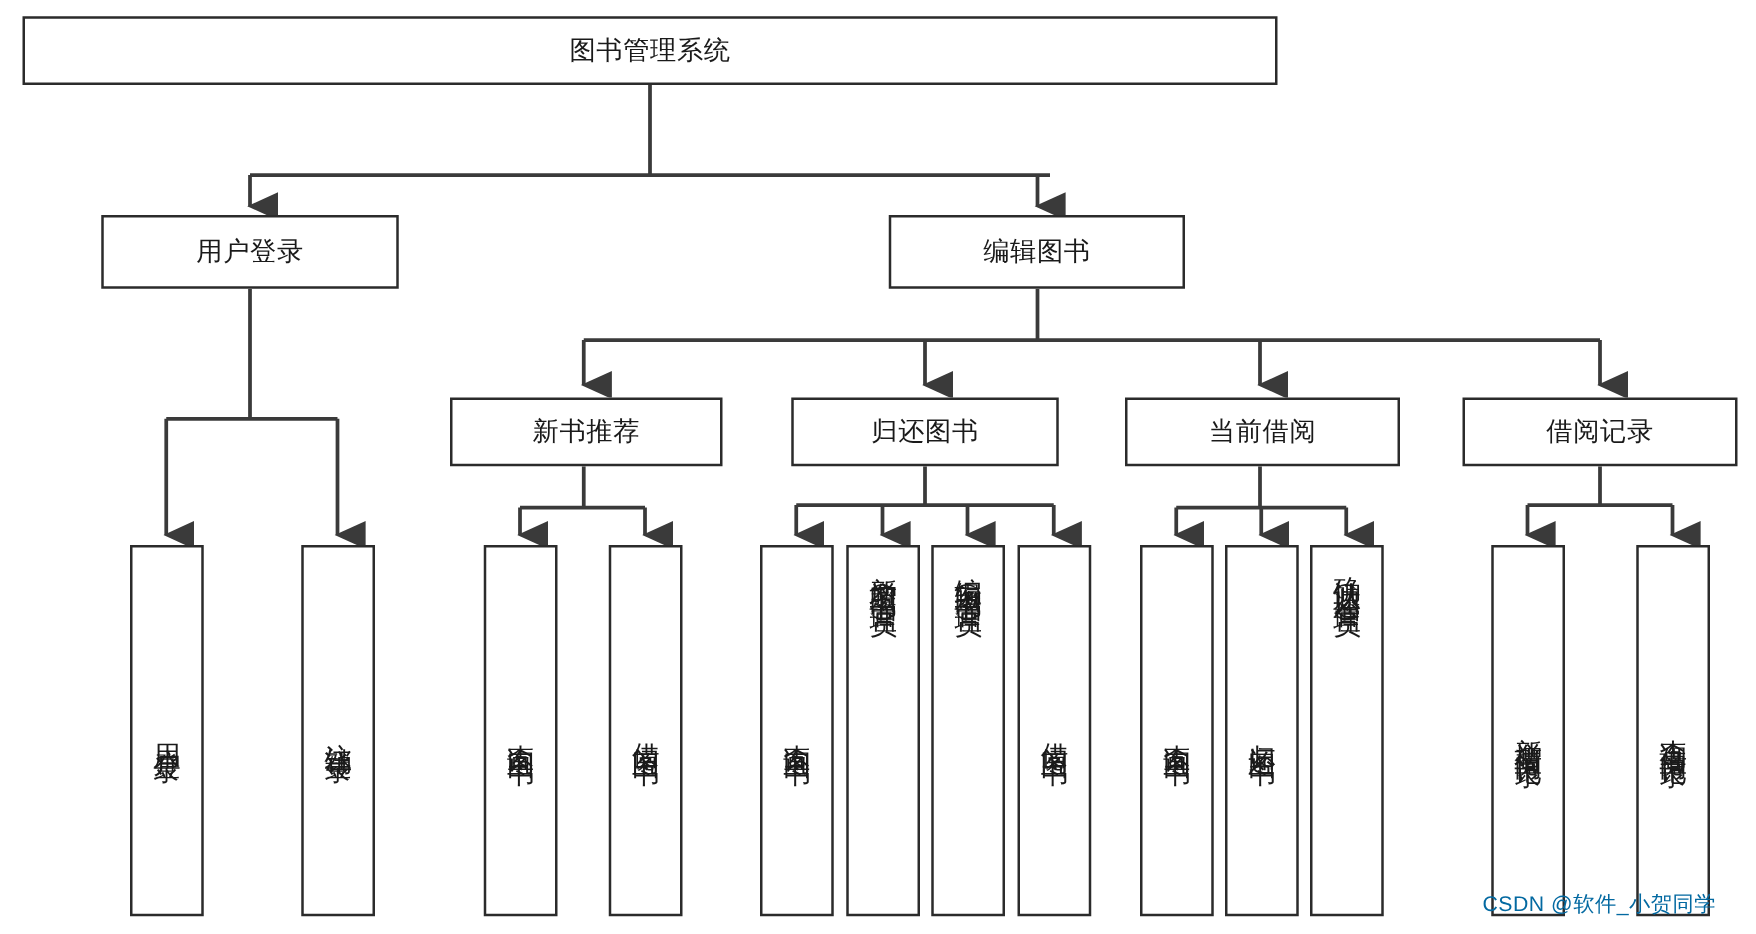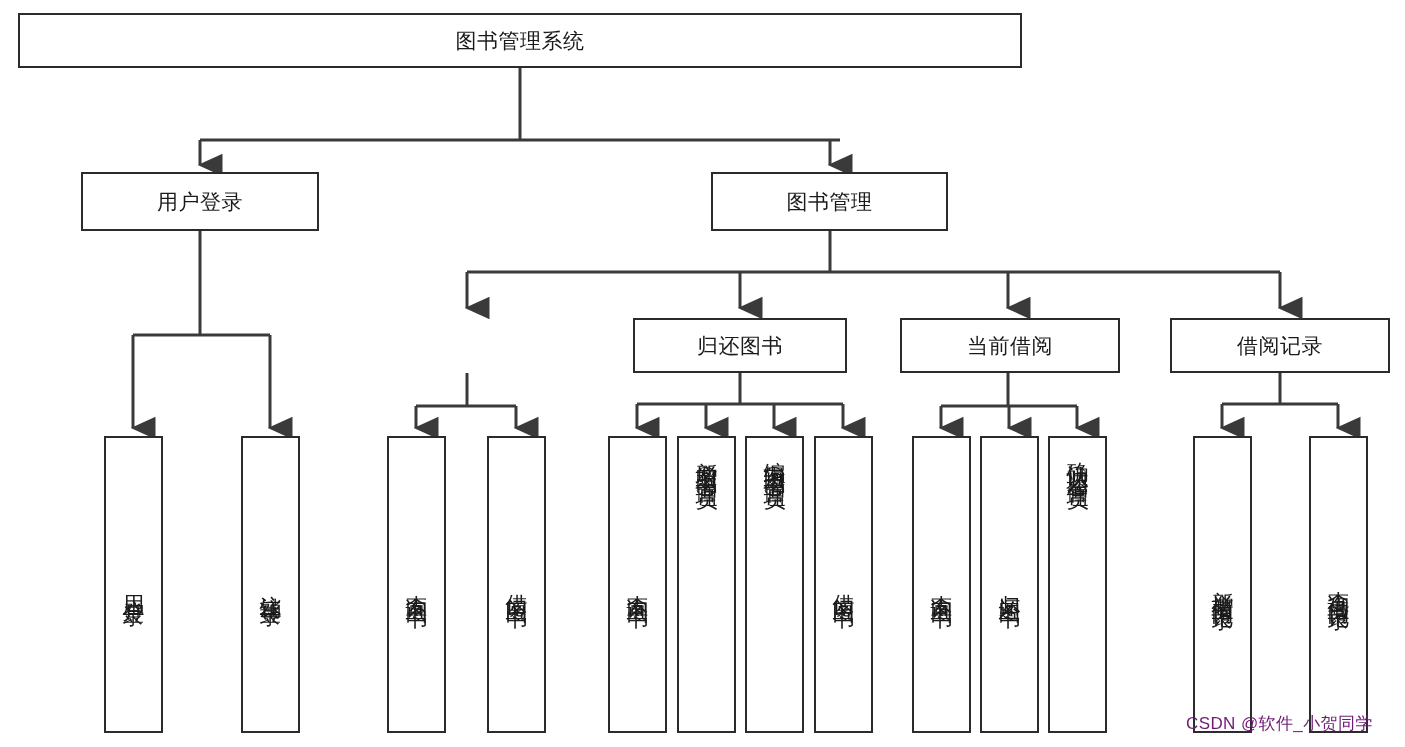--- a/index.html
+++ b/index.html
@@ -56,21 +56,21 @@
     font-size: 22px;
     line-height: 1.0;
     letter-spacing: 4px;
     white-space: nowrap;
   }
   .watermark {
     position: absolute;
     left: 1186px;
     top: 712px;
     font-size: 17px;
-    color: #701a75;
+    color: #0369a1;
     white-space: nowrap;
     letter-spacing: 0.4px;
     pointer-events: none;
   }
 </style>
 </head>
 <body>
 
 <div id="canvas">
 
@@ -128,23 +128,26 @@
 
   <div class="node-box" style="left:18px; top:13px; width:1004px; height:55px;">
     <span class="node-label">图书管理系统</span>
   </div>
 
   <div class="node-box" style="left:81px; top:172px; width:238px; height:59px;">
     <span class="node-label">用户登录</span>
   </div>
 
   <div class="node-box" style="left:711px; top:172px; width:237px; height:59px;">
-    <span class="node-label">图书管理</span>
-  </div>
-
+    <span class="node-label">编辑图书</span>
+  </div>
+
+  <div class="node-box" style="left:360px; top:318px; width:218px; height:55px;">
+    <span class="node-label">新书推荐</span>
+  </div>
 
   <div class="node-box" style="left:633px; top:318px; width:214px; height:55px;">
     <span class="node-label">归还图书</span>
   </div>
 
   <div class="node-box" style="left:1170px; top:318px; width:220px; height:55px;">
     <span class="node-label">借阅记录</span>
   </div>
 
   <div class="node-box" style="left:900px; top:318px; width:220px; height:55px;">

